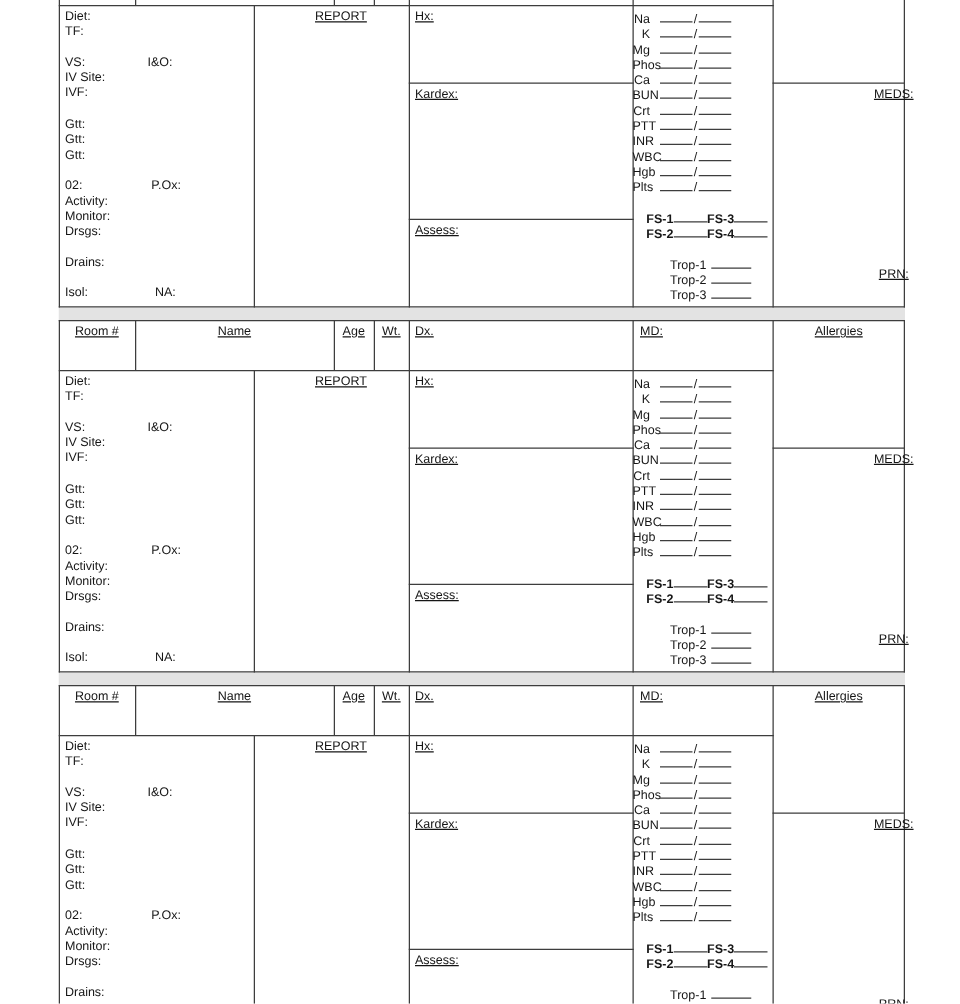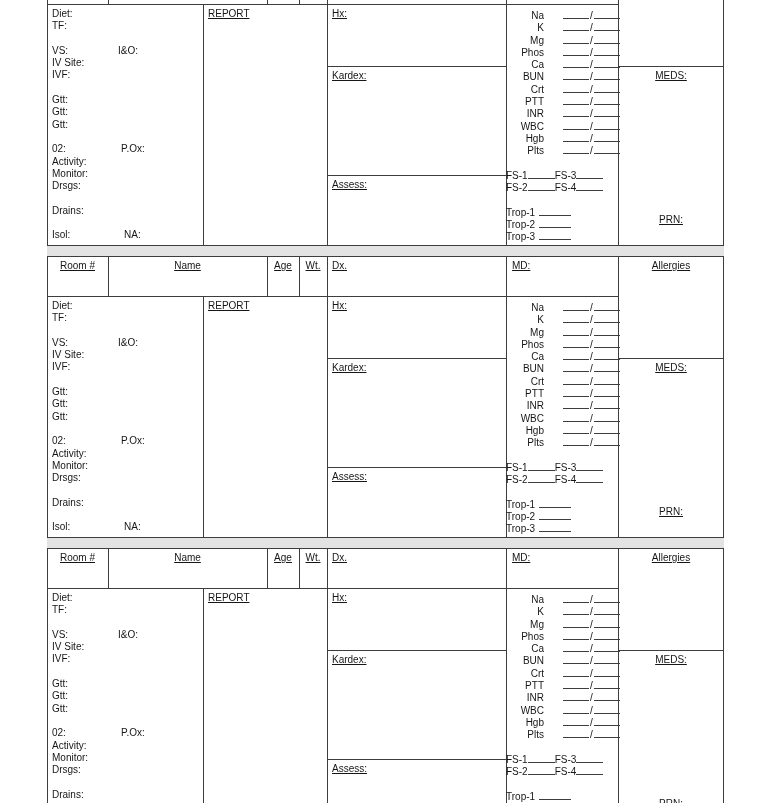--- a/index.html
+++ b/index.html
@@ -14,35 +14,35 @@
     font-family:"Liberation Sans",sans-serif;font-size:10px;color:var(--txt);
   }
   .sheet{position:absolute;left:47px;top:0;width:677px;}
   .section{position:relative;width:677px;height:282px;background:#fff;}
   .section.first{margin-top:-36px;}
   .strip{width:677px;height:10px;background:var(--strip);}
   .vl{position:absolute;width:1px;background:var(--b);}
   .hl{position:absolute;height:1px;background:var(--b);}
   .lbl{position:absolute;white-space:nowrap;line-height:12px;text-decoration:underline;}
   .ctr{text-align:center;}
-  .und{text-decoration:underline;}
+  .und{text-decoration:underline;margin-left:44px;}
   
   .lrows{position:absolute;left:5px;top:44px;width:150px;}
   .lrow{position:relative;height:12.3px;line-height:12.3px;white-space:nowrap;}
   .l2{position:absolute;top:0;}
   
   .labs{position:absolute;left:459px;top:46px;width:218px;}
   .labrow{height:12.3px;line-height:12.3px;white-space:nowrap;}
-  .labname{display:inline-block;width:38px;text-align:right;margin-right:19px;}
+  .labname{display:inline-block;width:14px;text-align:right;margin-right:8px;}
   .bl{display:inline-block;width:26px;height:8px;border-bottom:1px solid var(--b);}
   .bl.fs{width:27px;}
   .bl.tr{width:32px;margin-left:4px;}
   .slash{display:inline-block;margin:0 1px;}
-  .fsrow{}
-  .troprow{}
+  .fsrow{padding-left:11px;font-weight:bold;}
+  .troprow{padding-left:30px;}
   
   .meds{position:absolute;left:572px;top:106px;width:104px;text-align:center;}
   .prn{position:absolute;left:572px;top:250px;width:104px;text-align:center;}
 </style>
 </head>
 <body>
 
 <div class="page">
   <div class="sheet" id="sheet">
       <div class="section first">

